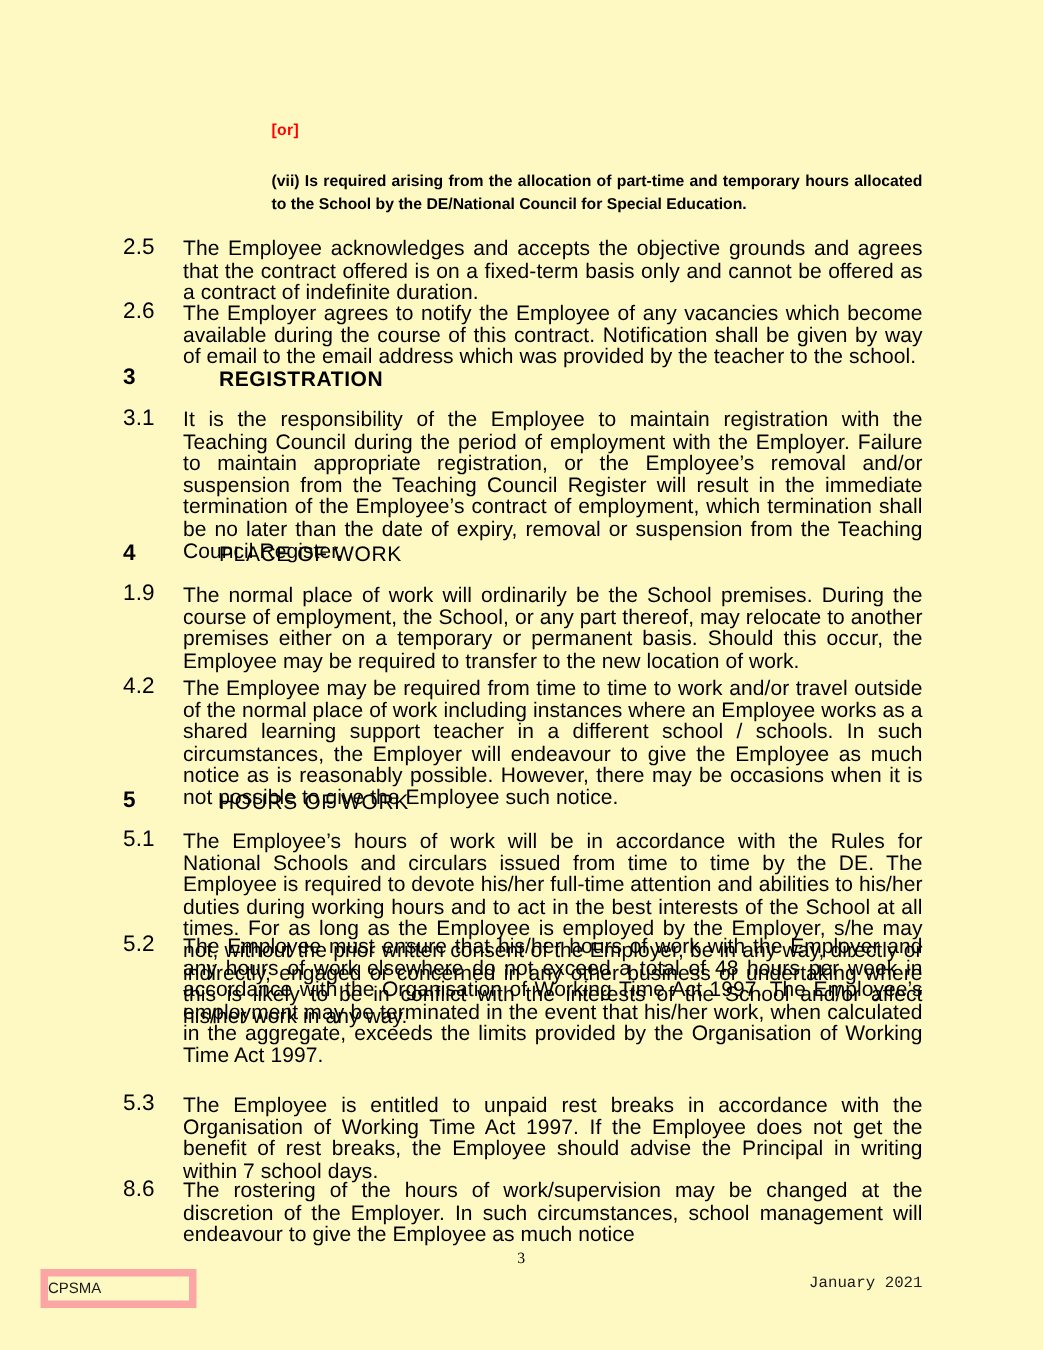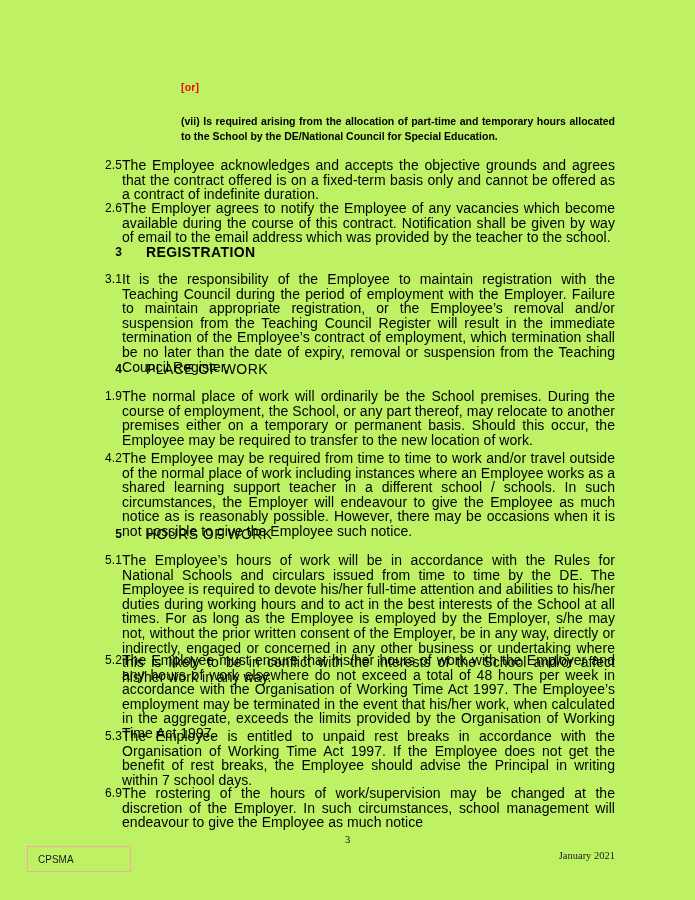--- a/index.html
+++ b/index.html
@@ -4,21 +4,21 @@
 <style>
   html, body {
     margin: 0;
     padding: 0;
     background: #ffffff;
   }
   .page {
     position: relative;
     width: 695px;
     height: 900px;
-    background: #bef264;
+    background: #fef9c3;
     font-family: "Liberation Sans", sans-serif;
     color: #000000;
     overflow: hidden;
   }
 
   
   .body-col {
     position: absolute;
     left: 82px;
     right: 80px;
@@ -27,24 +27,23 @@
   .clause {
     position: relative;
     display: block;
     margin: 0 0 0 0;
   }
   .clause .num {
     position: absolute;
     left: 0;
     top: 0;
     width: 40px;
-    font-size: 12px;
+    font-size: 15px;
     line-height: 14.6px;
     letter-spacing: 0.1px;
-    text-align: right;
   }
   .clause .txt {
     display: block;
     margin-left: 40px;
     font-size: 14px;
     line-height: 14.6px;
     text-align: justify;
     text-justify: inter-word;
     letter-spacing: 0.05px;
   }
@@ -92,35 +91,34 @@
     text-align: center;
     font-size: 10.5px;
     font-family: "Liberation Serif", serif;
   }
   .cpsma-box {
     position: absolute;
     left: 27px;
     top: 846px;
     width: 104px;
     height: 26px;
-    border: 1px solid #fca5a5;
+    border: 5px solid #fca5a5;
     box-sizing: border-box;
     display: flex;
     align-items: center;
-    padding-left: 10px;
     font-size: 10px;
     font-family: "Liberation Sans", sans-serif;
     color: #1a1a1a;
   }
   .footer-date {
     position: absolute;
     right: 80px;
     top: 850px;
     font-size: 10.5px;
-    font-family: Liberation Serif, serif;
+    font-family: Liberation Mono, monospace;
     color: #1a1a1a;
   }
 </style>
 </head>
 <body>
 
 <div class="page">
 
   <div class="indent-block" style="top:80px;">
     <div class="or-tag">[or]</div>
@@ -183,37 +181,37 @@
     </div>
   </div>
 
   <div class="body-col" style="top:553px;">
     <div class="clause">
       <span class="num">5.1</span>
       <span class="txt">The Employee’s hours of work will be in accordance with the Rules for National Schools and circulars issued from time to time by the DE. The Employee is required to devote his/her full-time attention and abilities to his/her duties during working hours and to act in the best interests of the School at all times. For as long as the Employee is employed by the Employer, s/he may not, without the prior written consent of the Employer, be in any way, directly or indirectly, engaged or concerned in any other business or undertaking where this is likely to be in conflict with the interests of the School and/or affect his/her work in any way.</span>
     </div>
   </div>
 
-  <div class="body-col" style="top:653px;">
+  <div class="body-col" style="top:623px;">
     <div class="clause">
       <span class="num">5.2</span>
       <span class="txt">The Employee must ensure that his/her hours of work with the Employer and any hours of work elsewhere do not exceed a total of 48 hours per week in accordance with the Organisation of Working Time Act 1997. The Employee’s employment may be terminated in the event that his/her work, when calculated in the aggregate, exceeds the limits provided by the Organisation of Working Time Act 1997.</span>
     </div>
   </div>
 
   <div class="body-col" style="top:729px;">
     <div class="clause">
       <span class="num">5.3</span>
       <span class="txt">The Employee is entitled to unpaid rest breaks in accordance with the Organisation of Working Time Act 1997.  If the Employee does not get the benefit of rest breaks, the Employee should advise the Principal in writing within 7 school days.</span>
     </div>
   </div>
 
   <div class="body-col" style="top:786px;">
     <div class="clause">
-      <span class="num">6.9</span>
+      <span class="num">8.6</span>
       <span class="txt">The rostering of the hours of work/supervision may be changed at the discretion of the Employer. In such circumstances, school management will endeavour to give the Employee as much notice</span>
     </div>
   </div>
 
   <div class="page-number">3</div>
 
   <div class="cpsma-box">
     <span>CPSMA</span>
   </div>
 

